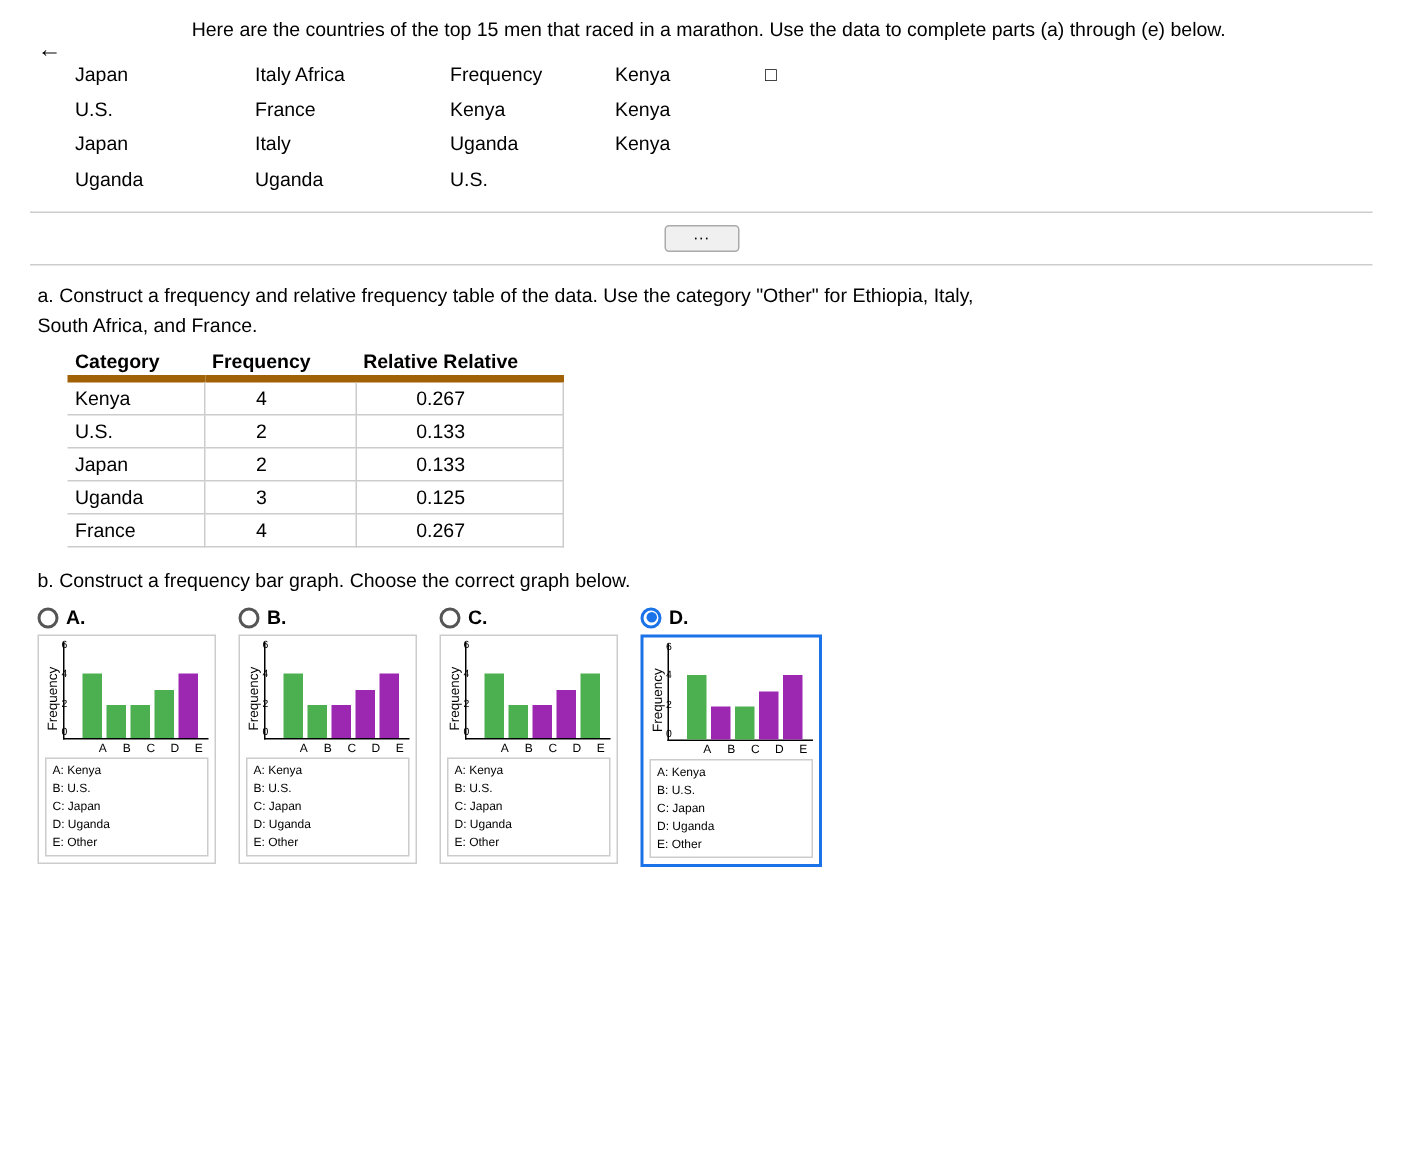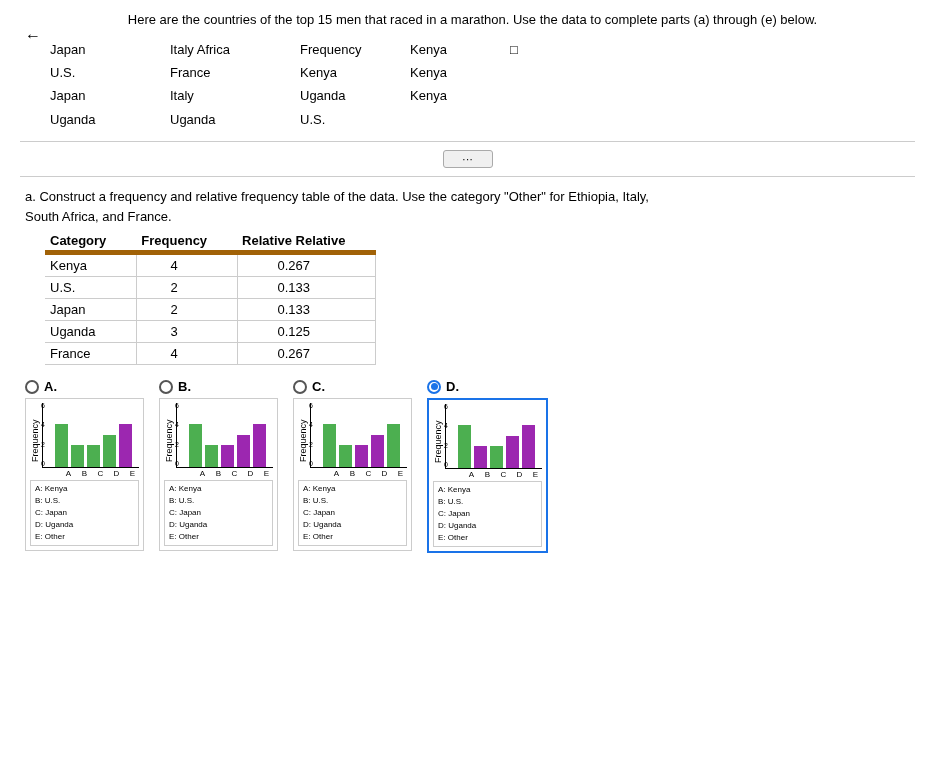--- a/index.html
+++ b/index.html
@@ -241,20 +241,21 @@
         <tr>
           <td>France</td>
           <td>4</td>
           <td>0.267</td>
         </tr>
       </tbody>
     </table>
   </div>
 
   <div class="section-b">
+    <p class="section-b-title">b. Construct a frequency bar graph. Choose the correct graph below.</p>
 
     <div class="graphs-row">
 
       <div class="graph-option">
         <div class="option-label-row">
           <div class="radio-circle">
           </div>
           <span class="option-letter">A.</span>
         </div>
         <div class="chart-container">

